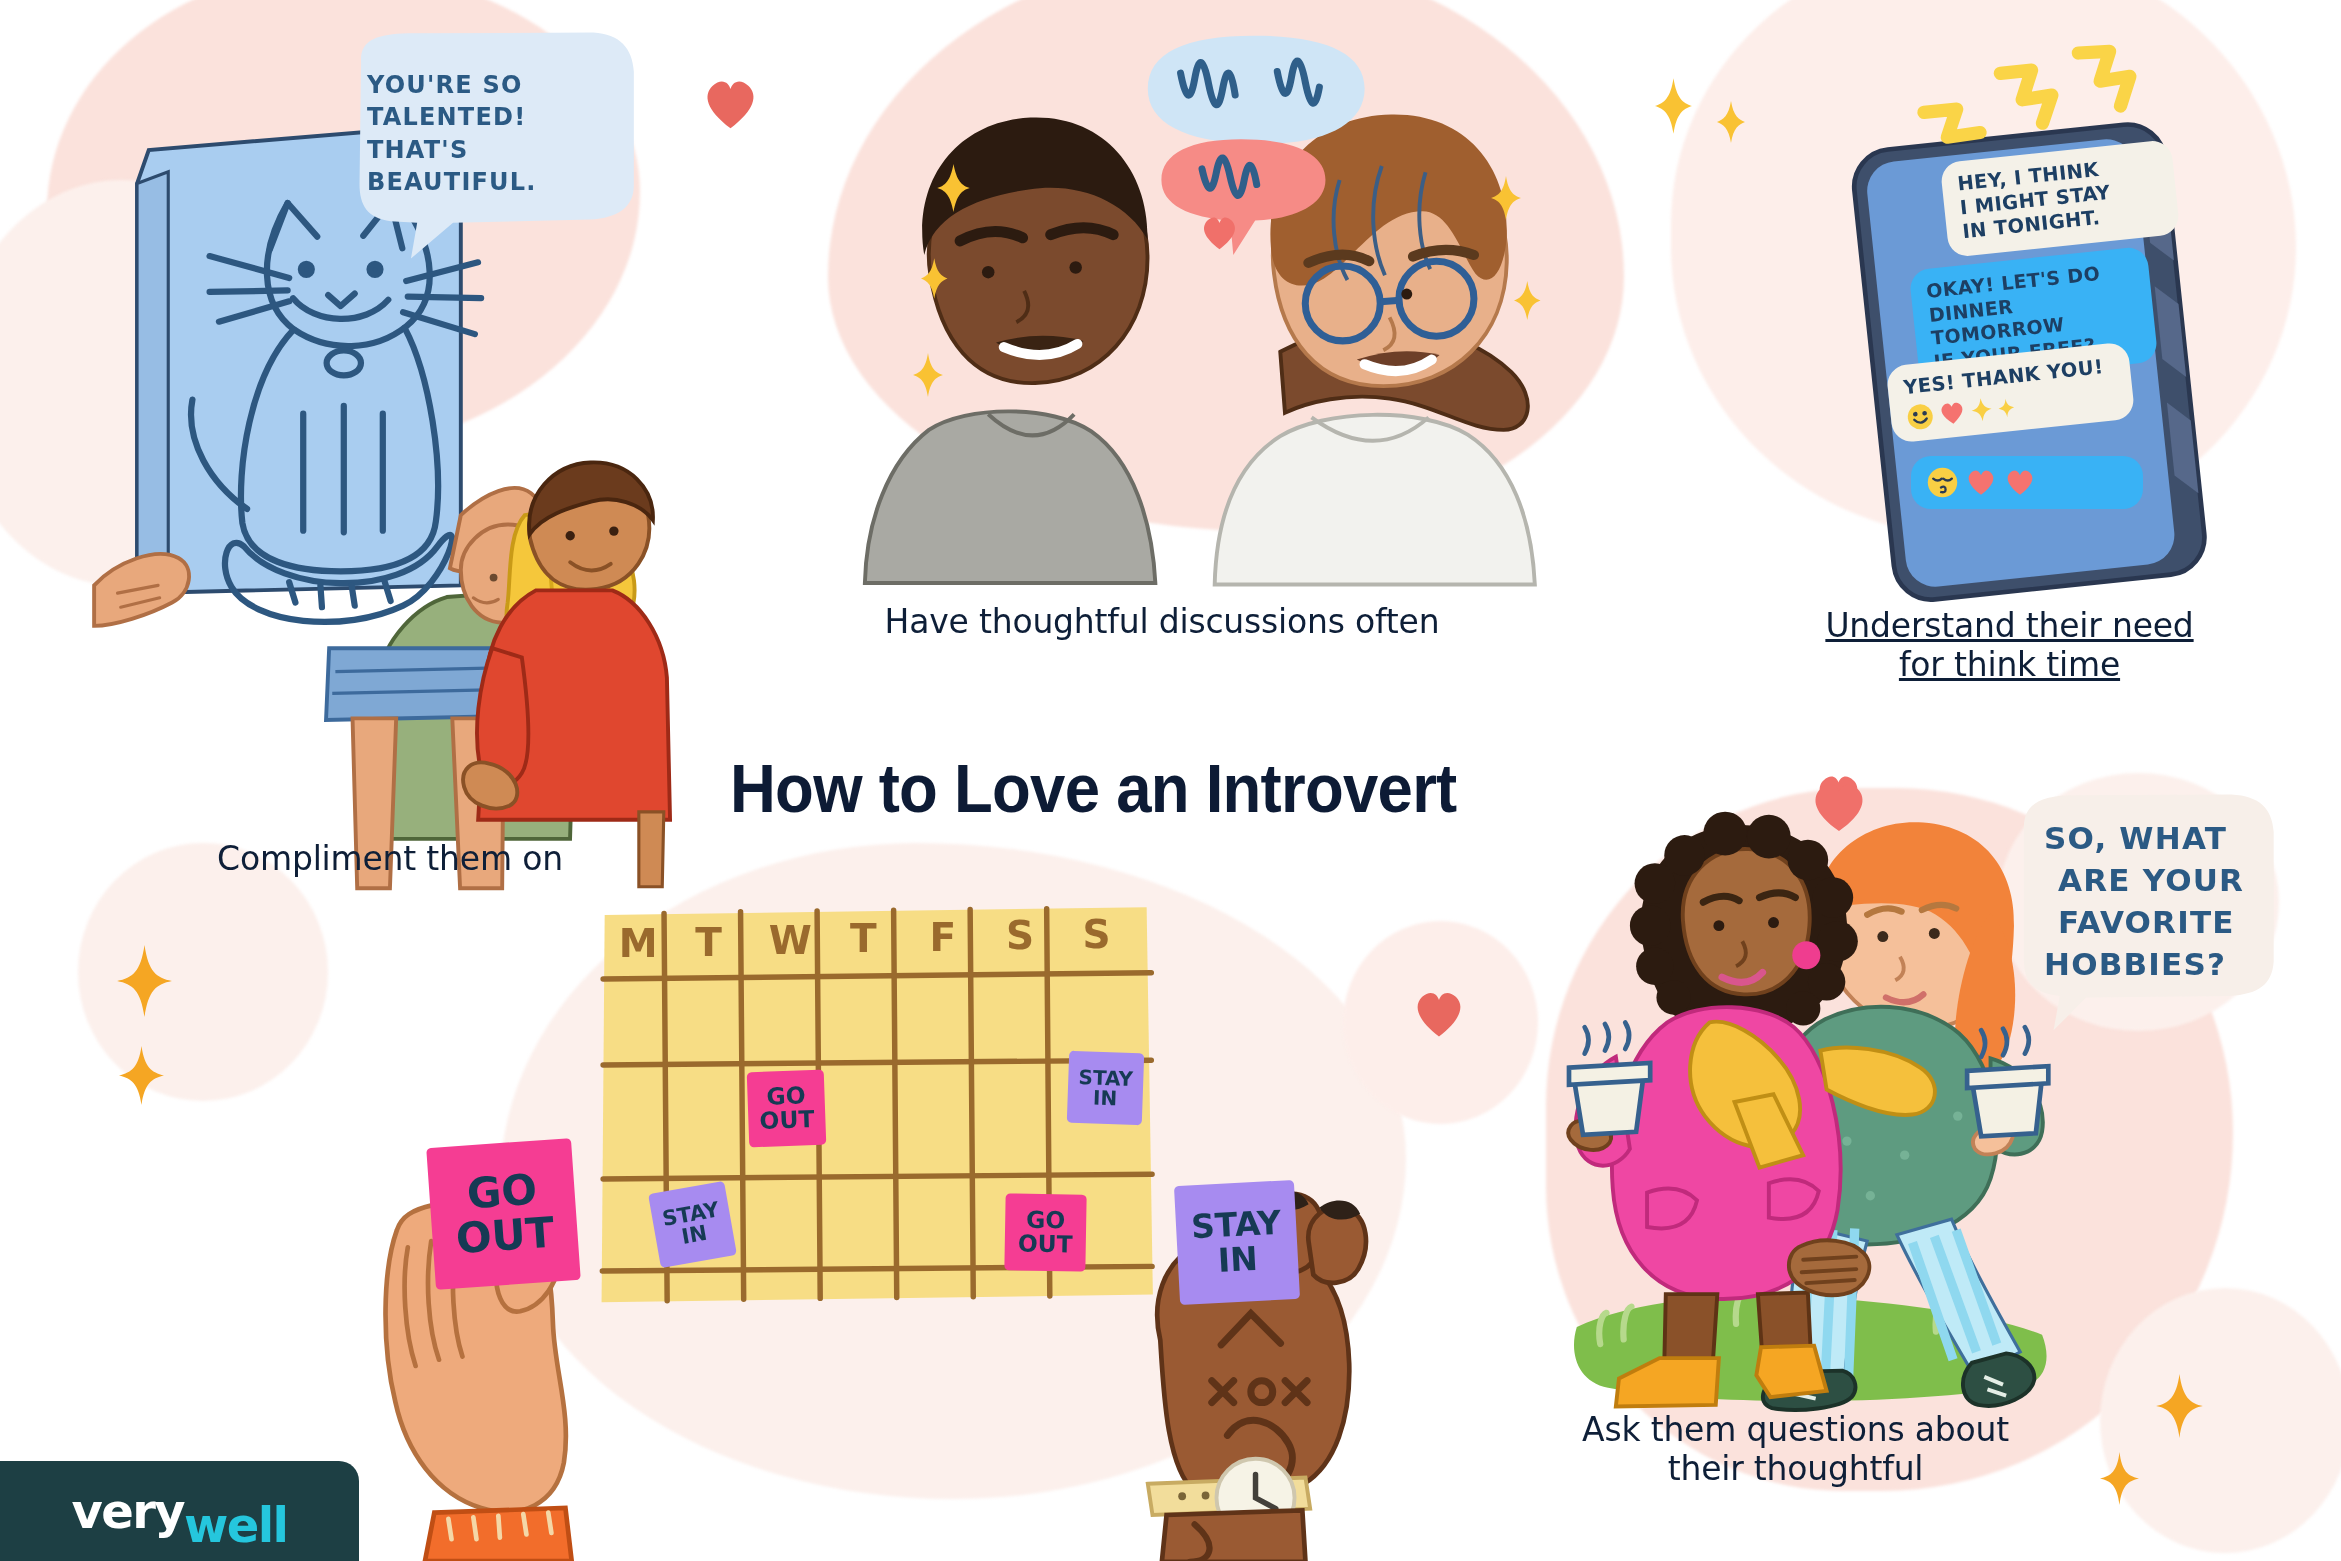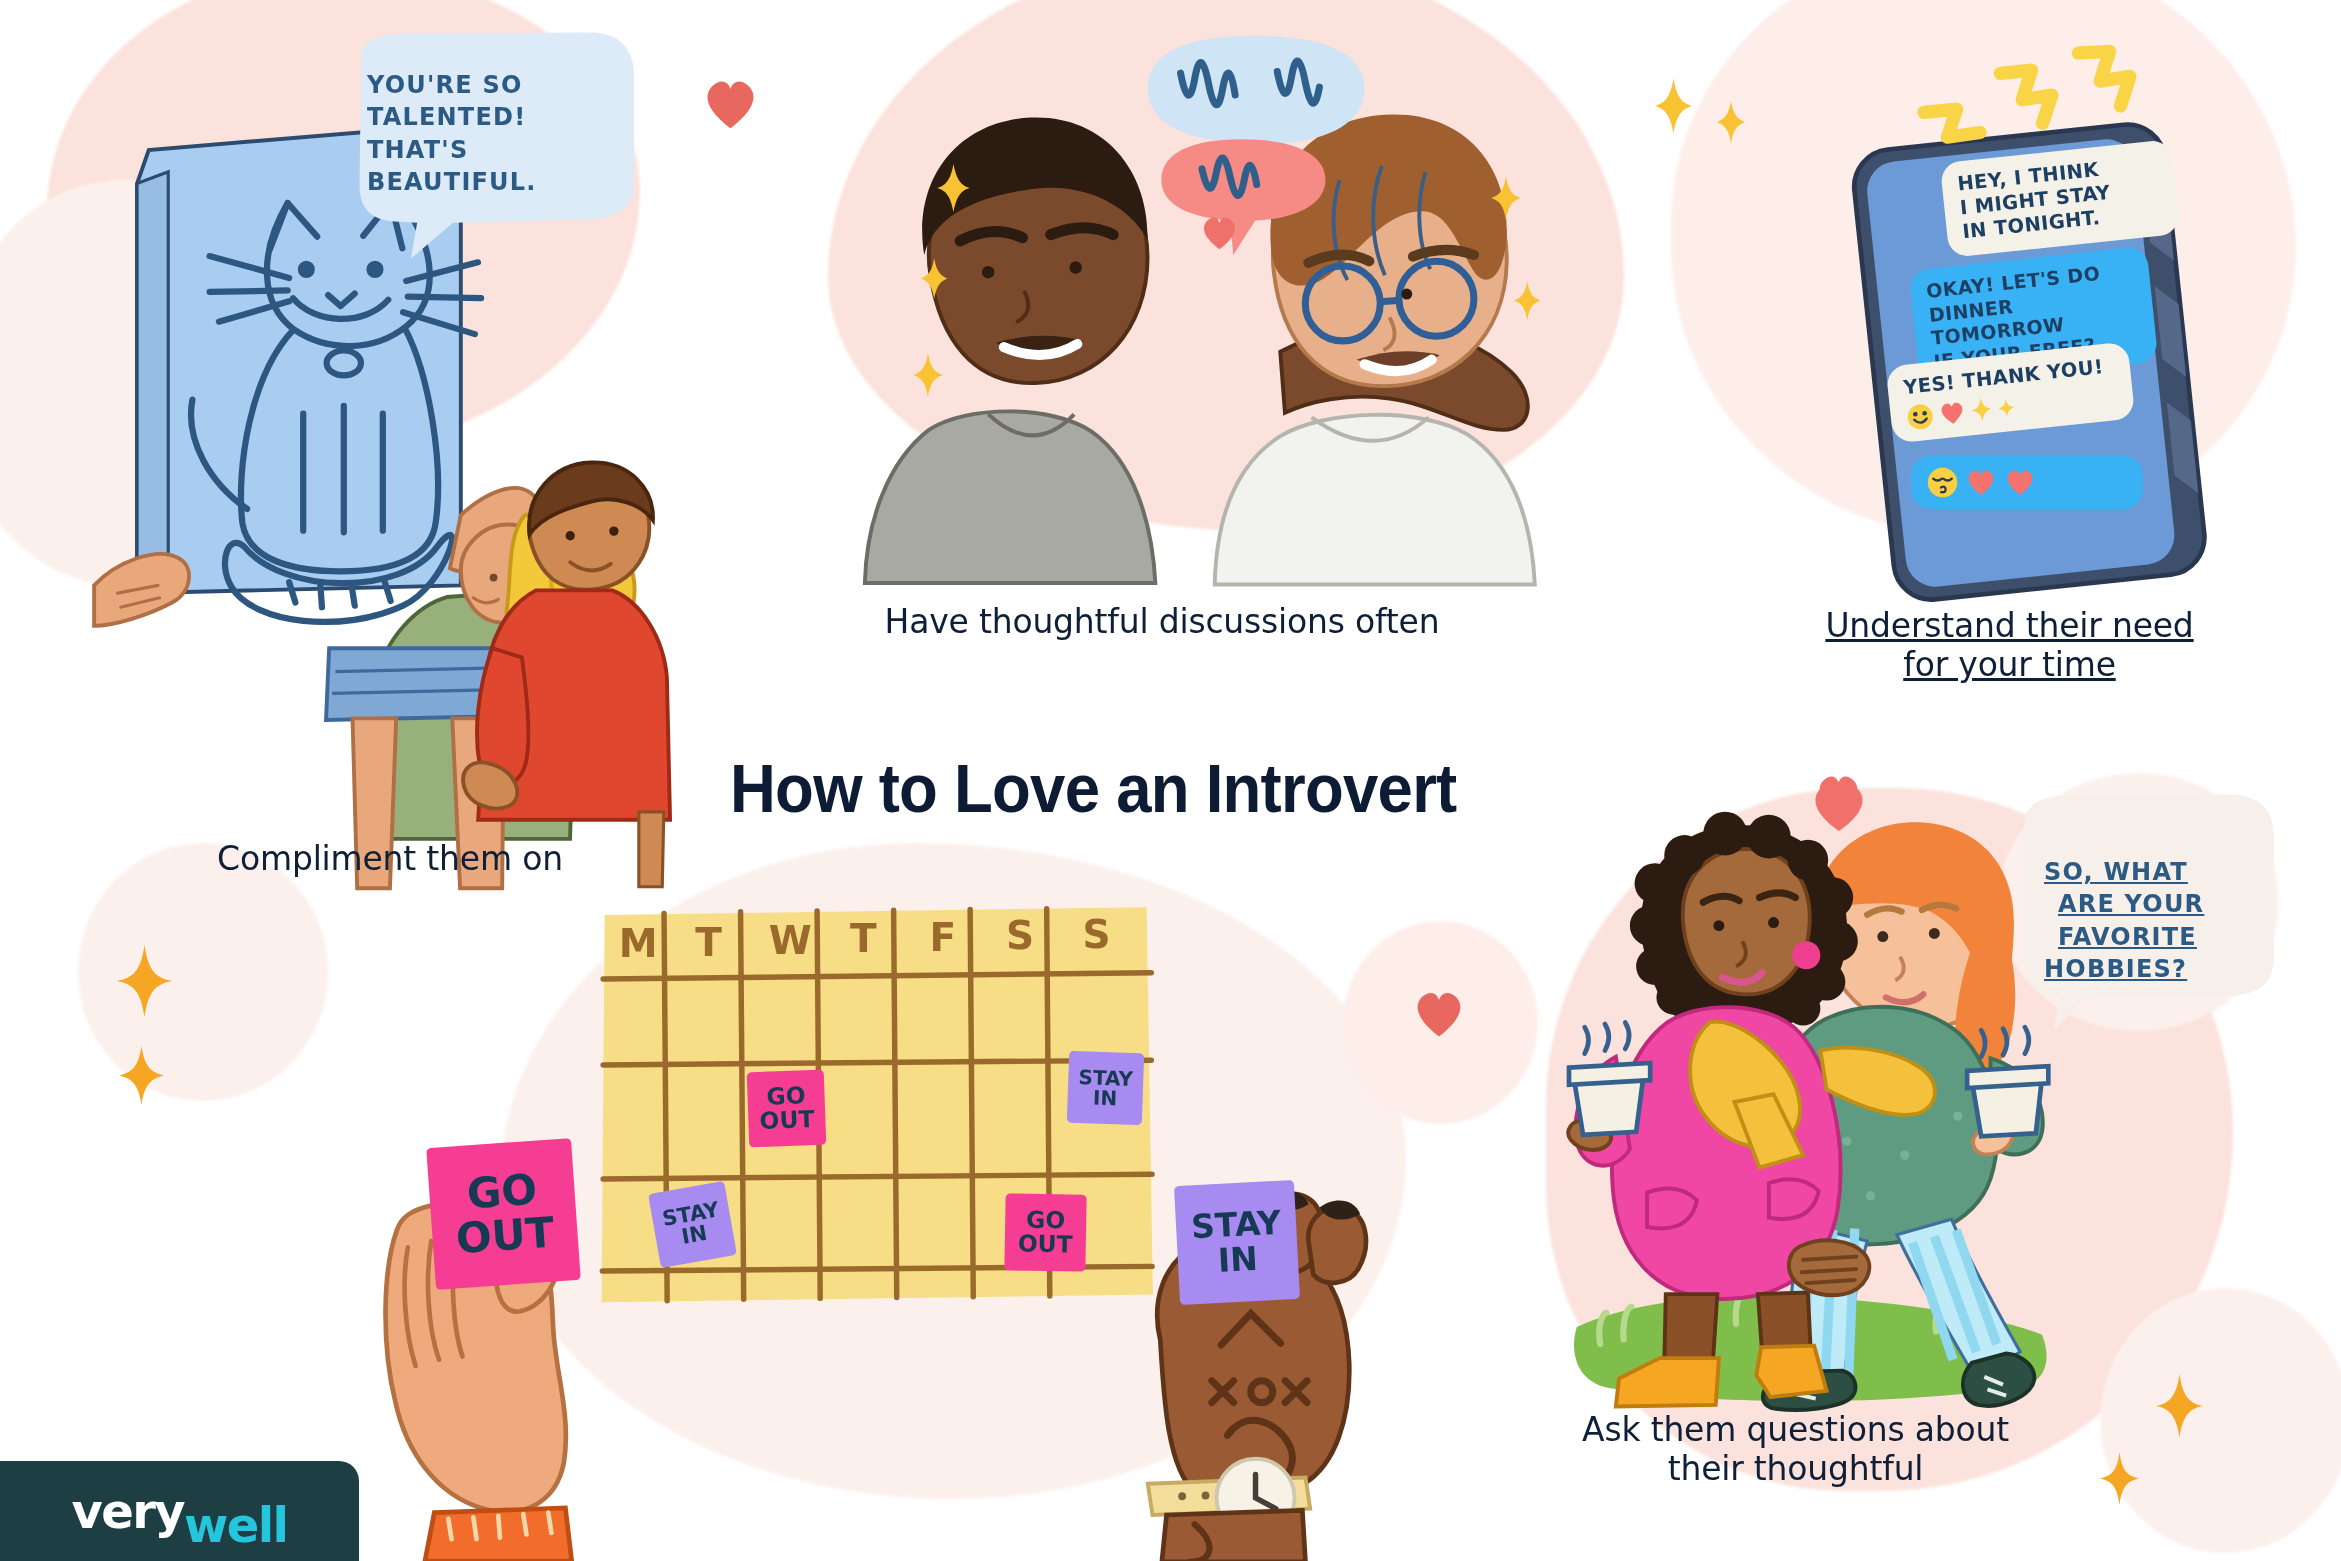--- a/index.html
+++ b/index.html
@@ -332,21 +332,21 @@
   <h1 class="title" style="left:730px;top:703px;">How to Love an Introvert</h1>
 
   <div class="caption" style="left:148px;top:840px;width:484px;">
     <div>Compliment them on</div>
   </div>
   <div class="caption" style="left:748px;top:603px;width:828px;">
     <div>Have thoughtful discussions often</div>
   </div>
   <div class="caption" style="left:1756px;top:607px;width:507px;text-decoration:underline;">
     <div>Understand their need</div>
-    <div>for your time</div>
+    <div>for think time</div>
   </div>
   <div class="caption" style="left:1499px;top:1411px;width:593px;">
     <div>Ask them questions about</div>
     <div>their thoughtful</div>
   </div>
 
   <div class="art" style="left:600px;top:904px;">
     <svg width="556" height="403" viewBox="0 0 712 516">
       <path d="M6 14 L700 4 L708 500 L2 510Z" fill="#f7dd85"></path>
       <g stroke="#9a6a2d" stroke-width="7" fill="none" stroke-linecap="round">
@@ -571,21 +571,21 @@
     <svg width="56" height="52" viewBox="0 0 72 66">
         <path d="M36 64 C4 42 0 22 12 10 C25 -1 34 6 36 14 C38 6 47 -1 60 10 C72 22 68 42 36 64Z" fill="#f0706a"></path>
       </svg>
   </div>
 
   <div class="art" style="left:2019px;top:793px;">
     <svg width="258" height="242" viewBox="0 0 330 310">
       <path d="M6 44 C6 14 28 4 66 3 L272 2 C308 4 324 20 326 50 L326 216 C324 246 306 258 270 260 L86 262 L44 304 L52 260 C20 256 6 244 6 214Z" fill="#f7efe9"></path>
     </svg>
   </div>
-  <div class="hand" style="position:absolute;left:2044px;top:856px;width:219px;font-size:24px;text-decoration:underline;">
+  <div class="hand" style="position:absolute;left:2044px;top:818px;width:219px;font-size:31px;">
     <div>So, what</div>
     <div style="padding-left:14px;">are your</div>
     <div style="padding-left:14px;">favorite</div>
     <div>hobbies?</div>
   </div>
 
   <div id="logo">
     <span class="lg a">very</span>
       <span class="lg b">well</span>
   </div>

